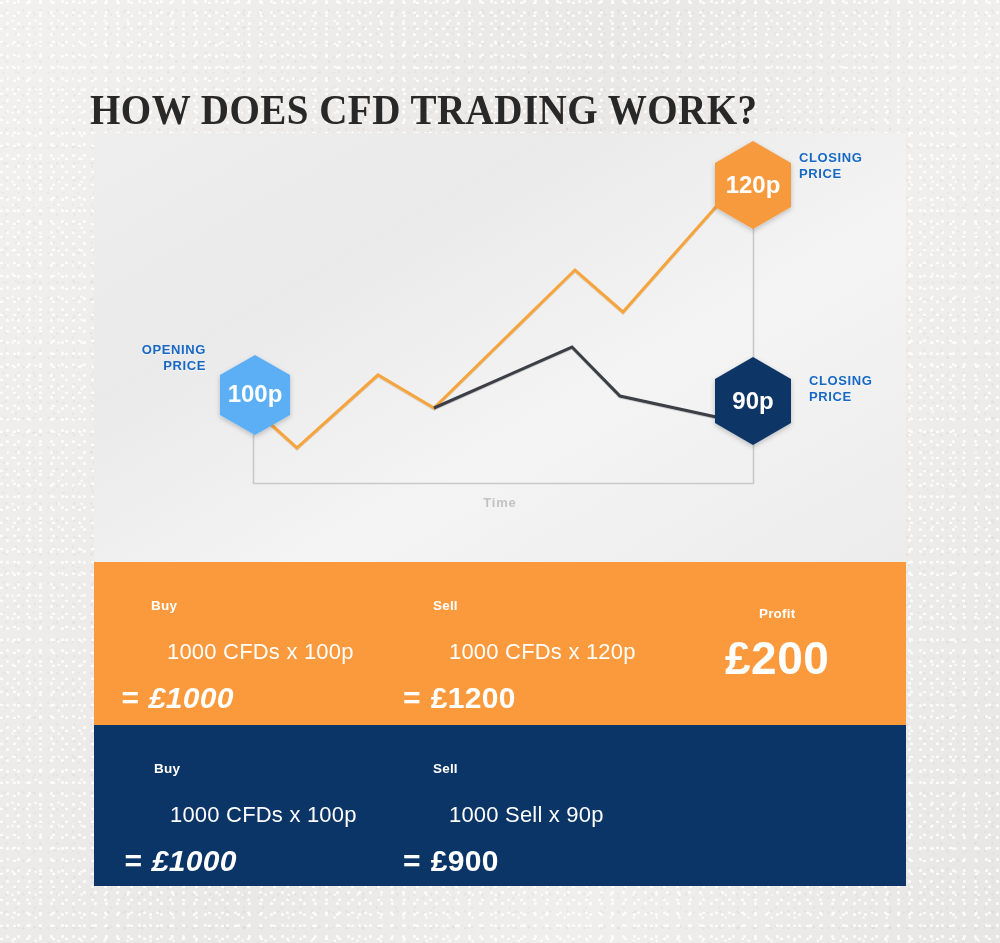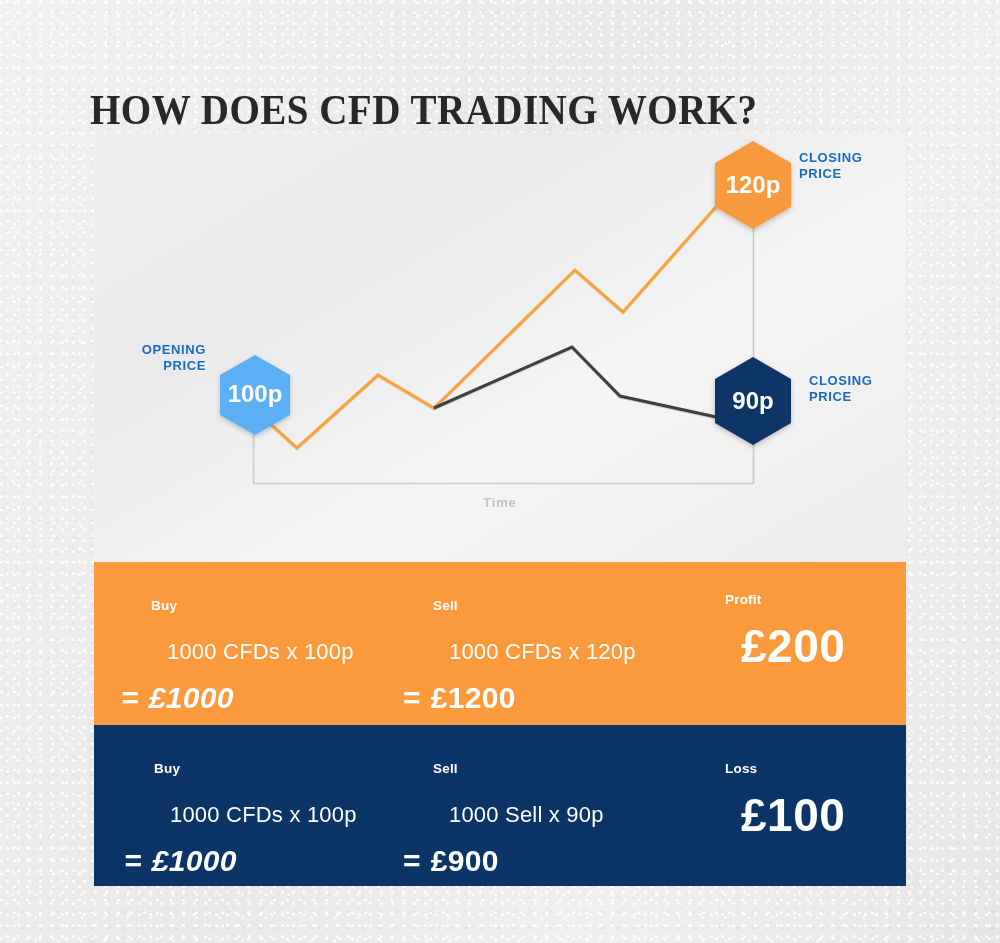--- a/index.html
+++ b/index.html
@@ -159,28 +159,28 @@
   .outcome-title {
     font-size: 13.5px;
     font-weight: bold;
     letter-spacing: 0.2px;
     margin: 0 0 14px 0;
   }
   .outcome-amount {
     font-size: 46px;
     font-weight: bold;
     letter-spacing: 0.5px;
-    margin: 16px;
+    margin: 0;
     line-height: 1;
   }
 
   
   #profit-buy   { left: 57px;  top: 36px; }
   #profit-sell  { left: 339px; top: 36px; }
-  #profit-out   { left: 631px; top: 30px; }
+  #profit-out   { left: 631px; top: 44px; text-align: center; }
   
   #loss-buy     { left: 60px;  top: 36px; }
   #loss-sell    { left: 339px; top: 36px; }
   #loss-out     { left: 631px; top: 36px; }
 
   #profit-buy .calc-total,
   #loss-buy  .calc-total { margin-left: -30px; font-style: italic; }
   #profit-sell .calc-total,
   #loss-sell  .calc-total { margin-left: -30px; }
 </style>
@@ -277,19 +277,15 @@
       <p class="calc-expr">1000 CFDs x 100p</p>
       <p class="calc-total"><span class="eq">=</span><span>£1000</span></p>
     </div>
 
     <div class="calc-col" id="loss-sell">
       <p class="calc-title">Sell</p>
       <p class="calc-expr">1000 Sell x 90p</p>
       <p class="calc-total"><span class="eq">=</span><span>£900</span></p>
     </div>
 
-    <div class="outcome-col" id="loss-out">
-      <p class="outcome-title">Loss</p>
-      <p class="outcome-amount">£100</p>
-    </div>
   </div>
 
 </div>
 
 </body></html>

